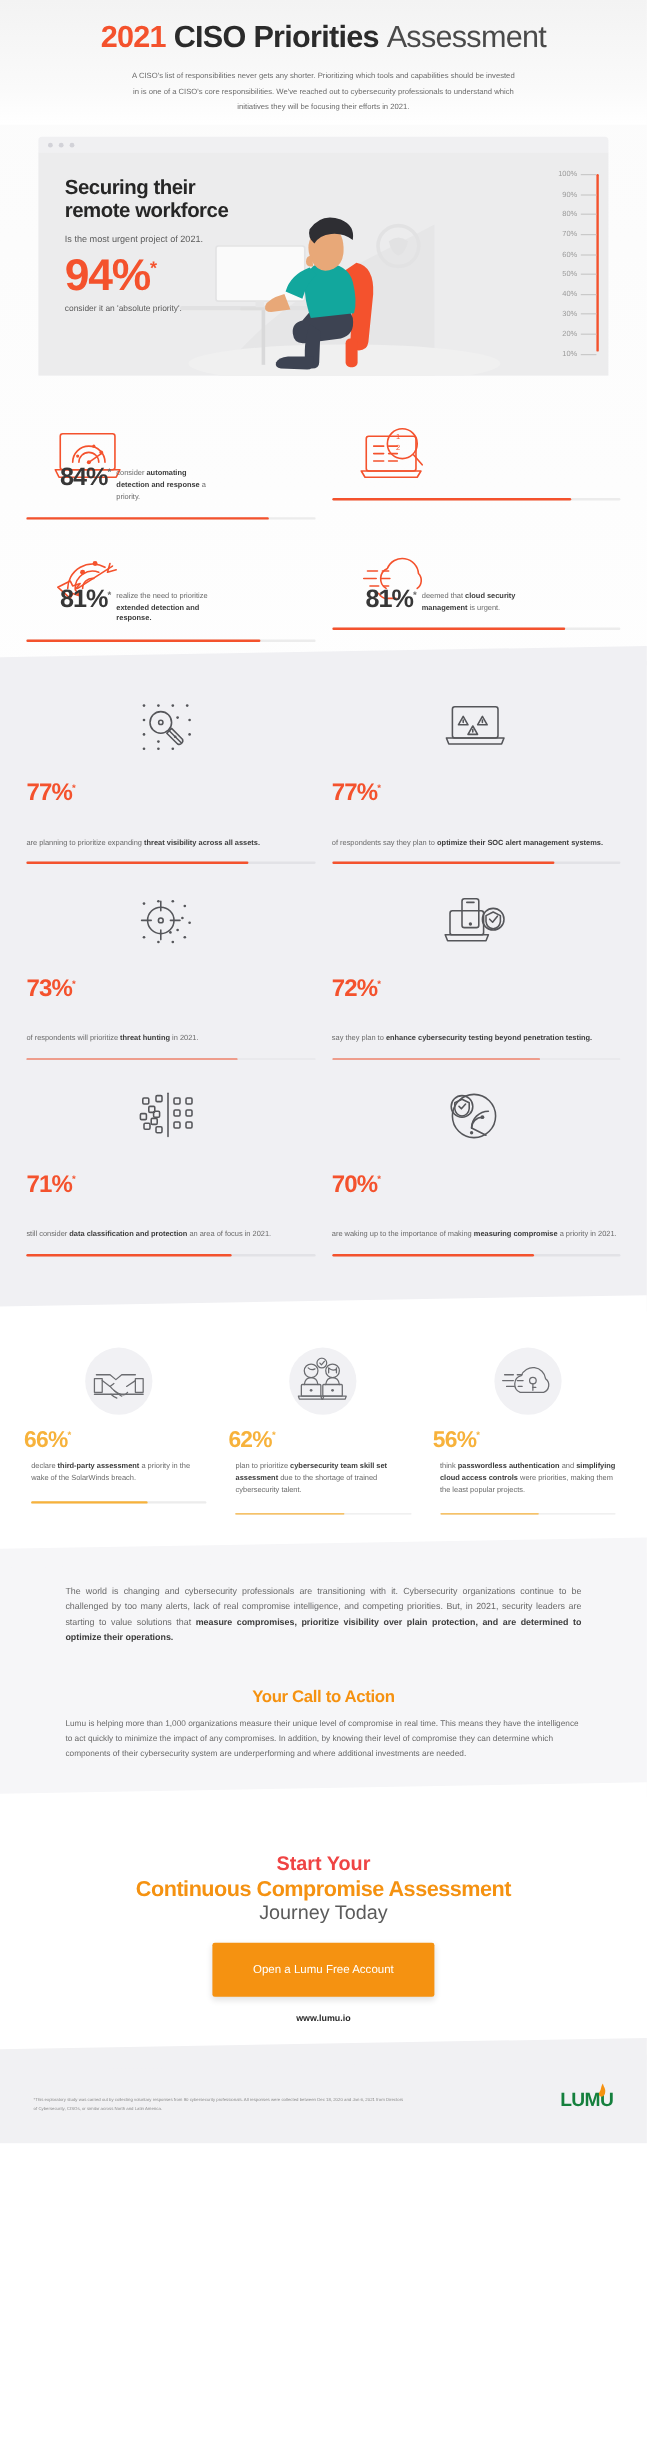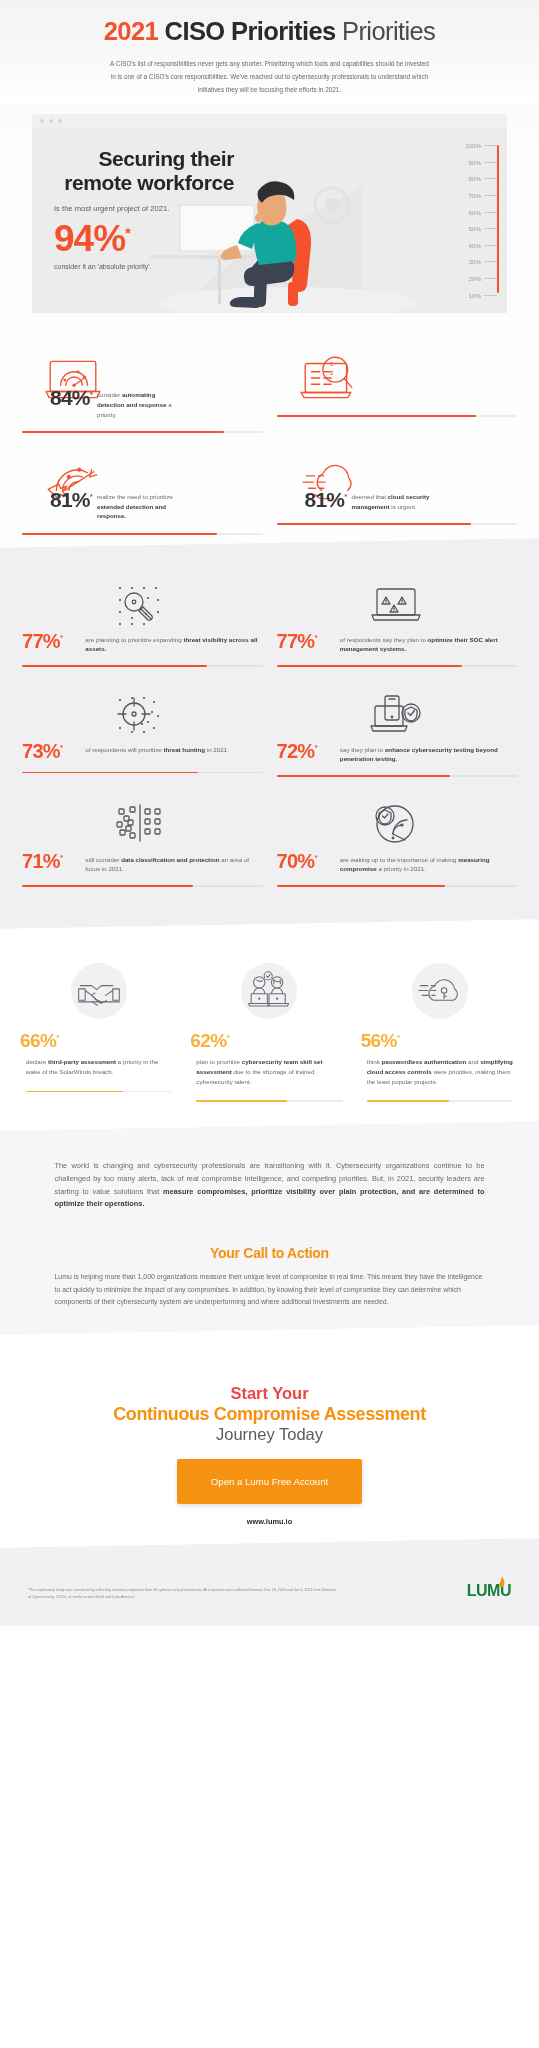--- a/index.html
+++ b/index.html
@@ -22,21 +22,21 @@
   .title .b { color:#2b2b2b; font-weight:800; }
   .title .l { color:#4a4a4a; font-weight:400; }
   .intro { margin:12px auto 0; width:320px; font-size:6.4px; line-height:2.05; color:#6a6a6a; }
 
   
   .hero-wrap { margin:10px 32px 0 32px; position:relative; }
   .browser-bar { height:13px; background:#f0f0f2; border-radius:3px 3px 0 0; display:flex; align-items:center; padding-left:8px; gap:5px;}
   .dot { width:4px;height:4px;border-radius:50%;background:#d2d2d8; }
   .hero { position:relative; height:186px; background:#ececed; overflow:hidden; }
   .hero-text { position:absolute; left:22px; top:20px; width:180px; z-index:4;}
-  .hero-h { font-size:21px; font-weight:800; color:#262626; line-height:1.12; letter-spacing:-0.4px;text-align:right;}
+  .hero-h { font-size:17px; font-weight:800; color:#262626; line-height:1.12; letter-spacing:-0.4px;}
   .hero-sub { margin-top:9px; font-size:7.6px; color:#5b5b5b; line-height:1.45; }
   .hero-pct { margin-top:7px; font-size:37px; font-weight:800; color:#f4522d; line-height:0.95; letter-spacing:-1px;}
   .hero-pct sup { font-size:15px; vertical-align:super; }
   .hero-cap { margin-top:5px; font-size:7px; color:#5b5b5b; line-height:1.45; }
 
   .scale { position:absolute; right:10px; top:10px; height:166px; width:58px; z-index:5;}
   .scale-row { display:flex; align-items:center; justify-content:flex-end; gap:3px; height:16.6px;}
   .scale-lbl { font-size:6.2px; color:#9a9a9a; width:25px; text-align:right; }
   .scale-tick { width:13px; height:1px; background:#c9c9c9; }
   .scale-bar { position:absolute; right:8px; top:18px; width:2.4px; height:148px; background:#f4522d; border-radius:2px;}
@@ -56,21 +56,21 @@
   .scard-txt b { color:#3c3c3c; font-weight:700;}
   .prog { margin-top:12px; height:1.8px; background:#ececec; border-radius:2px; position:relative; width:100%;}
   .prog i { position:absolute; left:0; top:0; height:100%; background:#f4522d; border-radius:2px; display:block;}
 
   
   .gray { margin-top:16px; background:#f0f0f3; padding:26px 22px 26px; position:relative;}
   .gray:before { content:""; position:absolute; left:0; top:-8px; width:100%; height:16px; background:#f0f0f3; transform:skewY(-1deg); }
   .grow { display:flex; gap:14px; margin-bottom:20px;}
   .gcard { flex:1; }
   .gcard-icon { height:54px; display:flex; align-items:center; justify-content:center; }
-  .gcard-body { display:flex; align-items:flex-start; gap:23px; margin-top:0;}
+  .gcard-body { display:flex; align-items:flex-start; gap:23px; margin-top:20px;flex-direction:column;}
   .gcard-pct { font-size:20px; font-weight:800; color:#f4522d; line-height:1; letter-spacing:-0.7px; white-space:nowrap;}
   .gcard-pct sup { font-size:8px; }
   .gcard-txt { font-size:6.2px; line-height:1.55; color:#6a6a6a; padding-top:4px;}
   .gcard-txt b { color:#3c3c3c; font-weight:700;}
   .gprog { margin-top:11px; height:1.8px; background:#e2e2e6; border-radius:2px; position:relative;}
   .gprog i { position:absolute; left:0; top:0; height:100%; background:#f4522d; border-radius:2px; display:block;}
 
   
   .gold { padding:30px 20px 22px; background:#fff; position:relative;}
   .gold:before { content:""; position:absolute; left:0; top:-9px; width:100%; height:18px; background:#fff; transform:skewY(-1deg);}
@@ -111,21 +111,21 @@
 </style>
 </head>
 <body>
 
 <div class="page">
 
   <div class="header">
     <div class="title">
       <span class="yr">2021</span>
       <span class="b">CISO Priorities</span>
-      <span class="l">Priorities</span>
+      <span class="l">Assessment</span>
     </div>
     <div class="intro">A CISO's list of responsibilities never gets any shorter. Prioritizing which tools and capabilities should be invested in is one of a CISO's core responsibilities. We've reached out to cybersecurity professionals to understand which initiatives they will be focusing their efforts in 2021.</div>
   </div>
 
   <div class="hero-wrap">
     <div class="browser-bar">
       <span class="dot"></span>
       <span class="dot"></span>
       <span class="dot"></span>
     </div>

